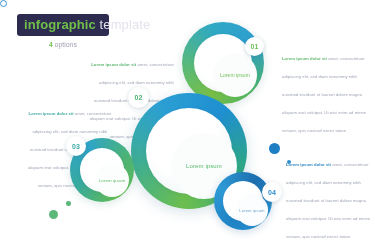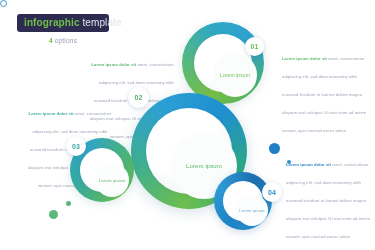--- a/index.html
+++ b/index.html
@@ -11,21 +11,21 @@
   }
 
   
   .header { position:absolute; left:17px; top:14px; width:92px; }
   .badge-bar {
     background:#2e2b50;
     border-radius:3px;
     padding:3px 7px 4px 7px;
     text-align:center;
     white-space:nowrap;
-    font-size:10px;
+    font-size:13px;
     letter-spacing:.1px;
   }
   .badge-bar .b1 { color:#6fbf4a; font-weight:bold; }
   .badge-bar .b2 { color:#e3e3ec; font-weight:300; }
   .subtitle {
     margin-top:5px;
     text-align:center;
     font-size:6.5px;
     color:#9a9ab0;
     letter-spacing:.2px;

